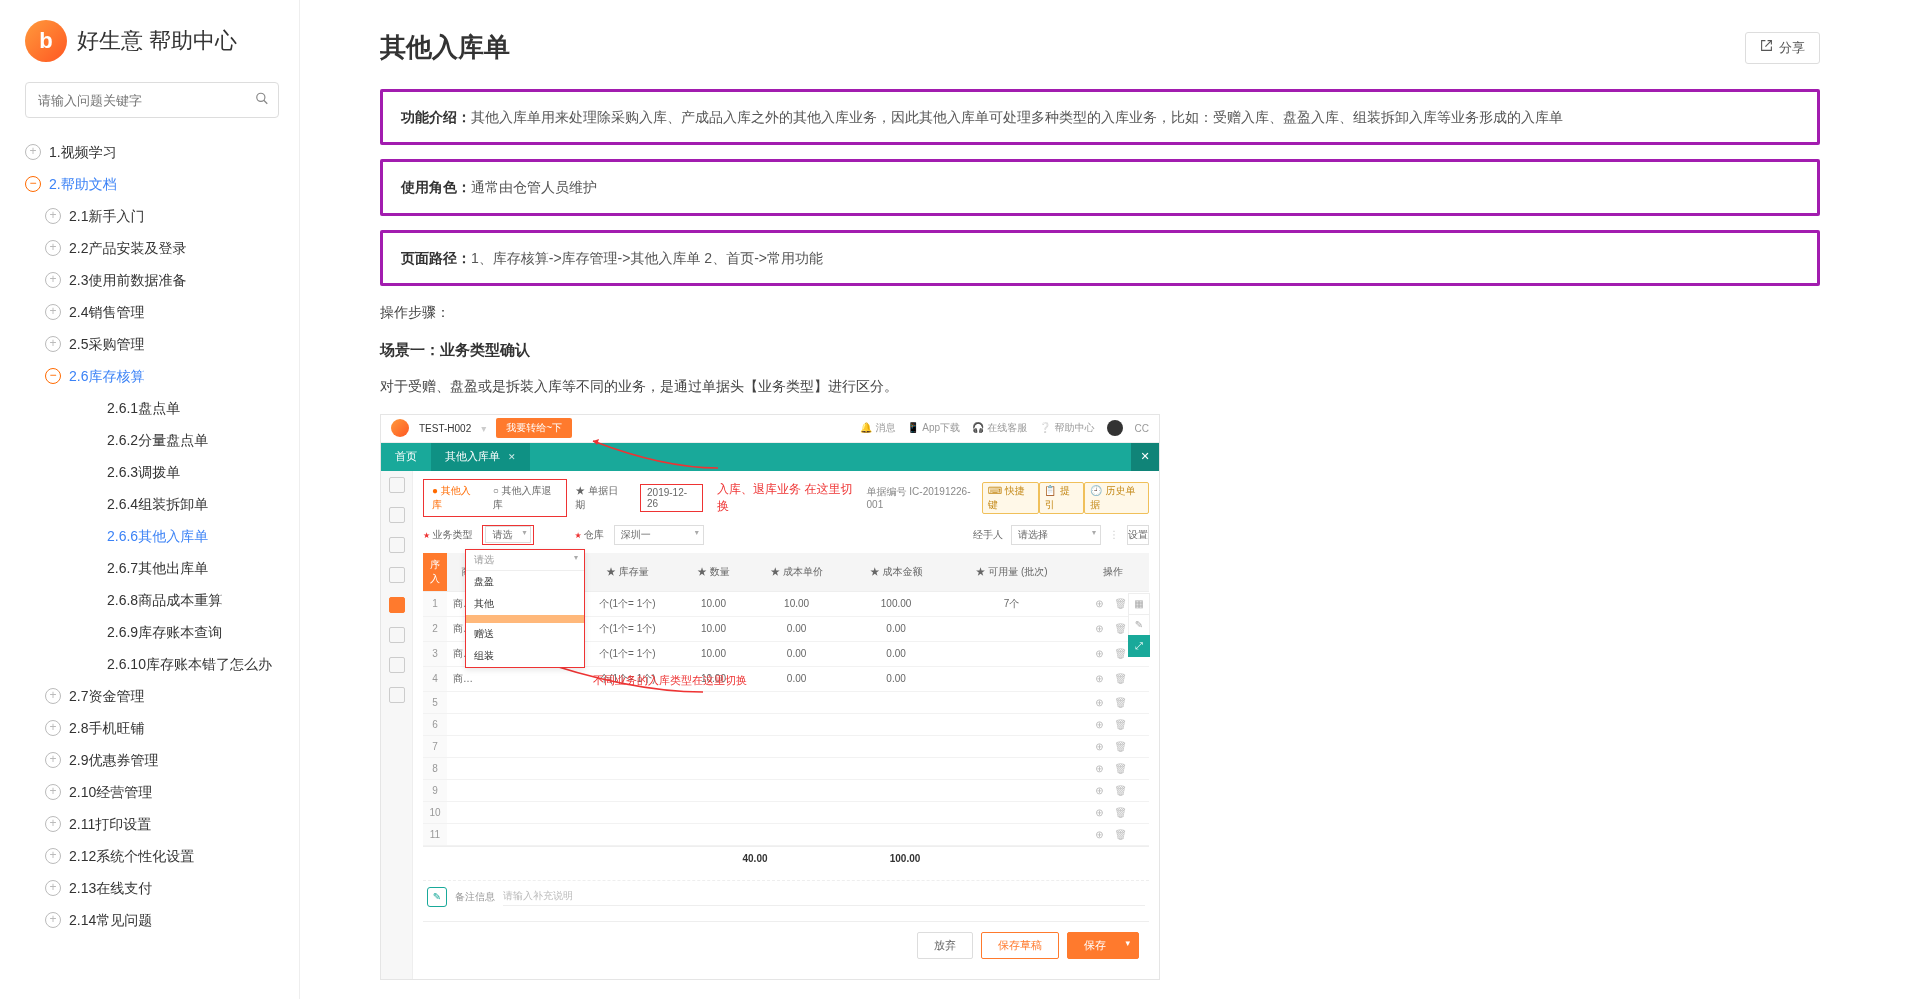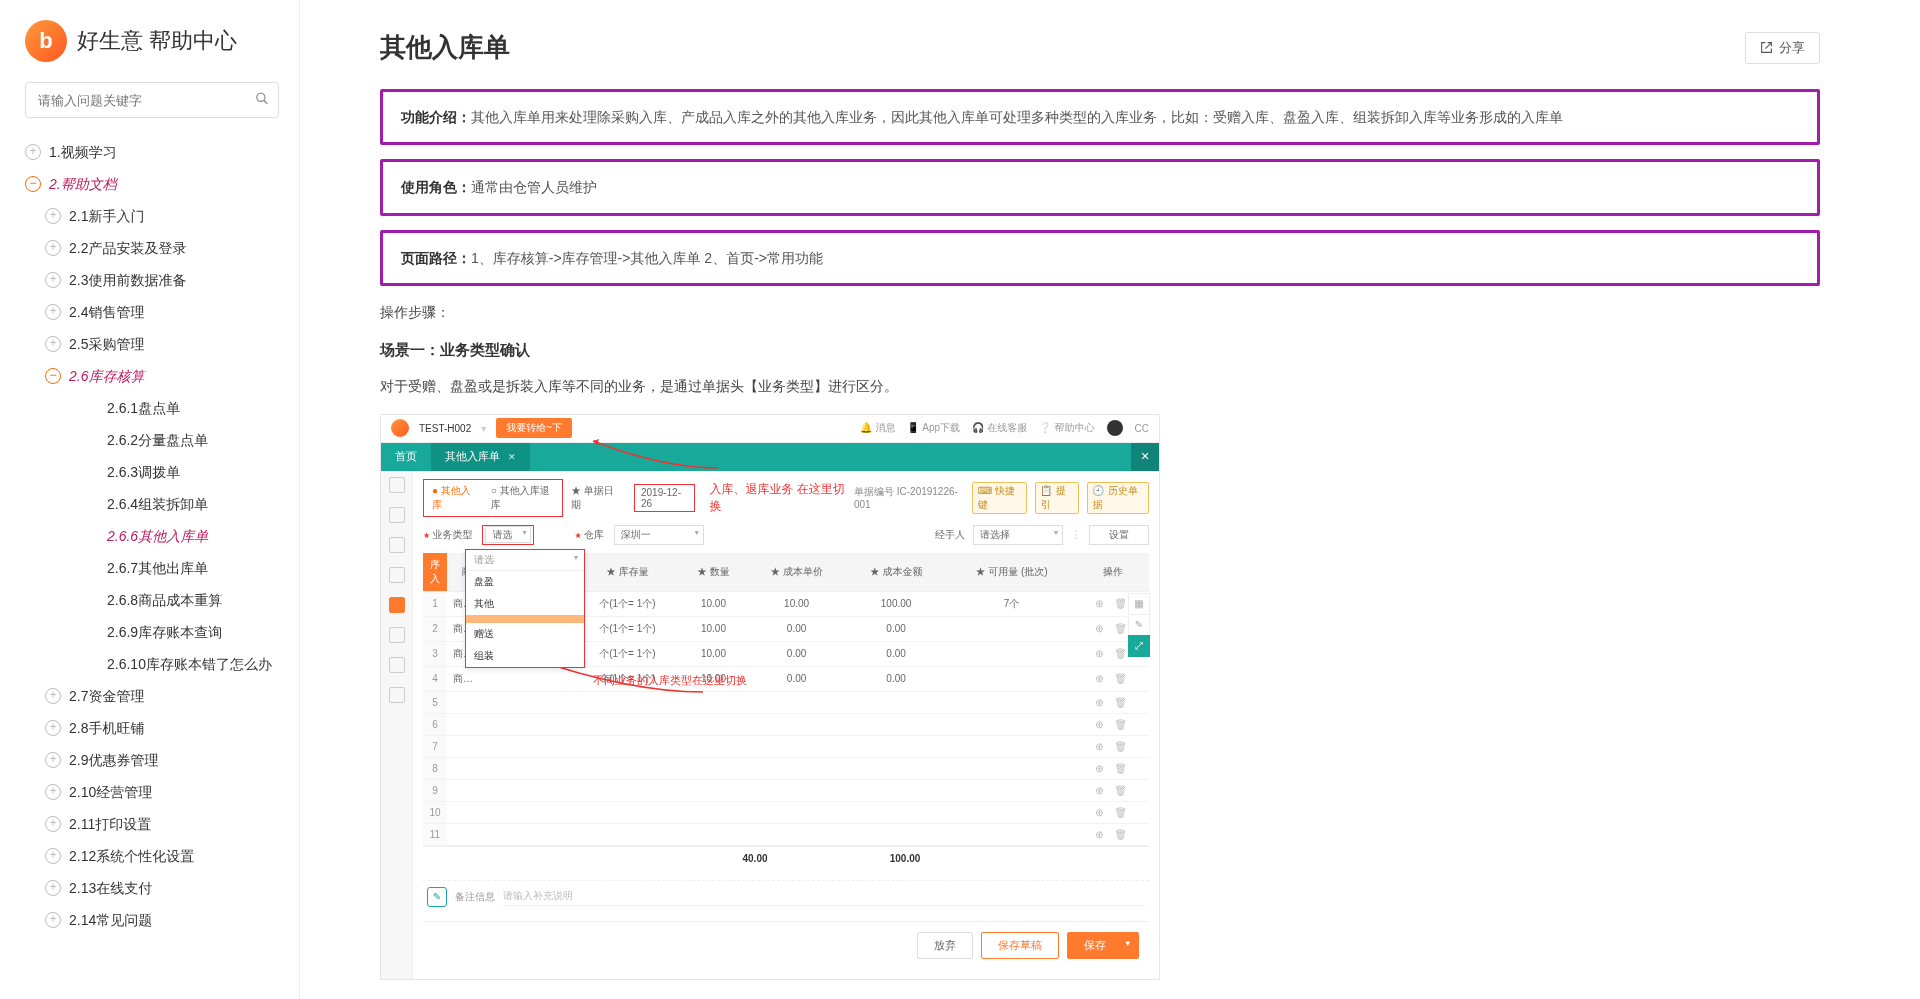--- a/index.html
+++ b/index.html
@@ -11,28 +11,28 @@
 .logo-text { font-size: 22px; color: #333; }
 .search-box { position: relative; margin-bottom: 18px; }
 .search-box input { width: 100%; height: 36px; padding: 0 34px 0 12px; border: 1px solid #ddd; border-radius: 4px; font-size: 13px; outline: none; }
 .search-box .sicon { position: absolute; right: 10px; top: 50%; transform: translateY(-50%); color: #888; }
 .nav { list-style: none; }
 .nav li { line-height: 32px; font-size: 14px; cursor: pointer; display: flex; align-items: center; }
 .nav li .bullet { width: 16px; height: 16px; display: inline-flex; align-items: center; justify-content: center; margin-right: 8px; color: #bbb; font-size: 14px; }
 .nav li.lvl1 { padding-left: 0; }
 .nav li.lvl2 { padding-left: 20px; }
 .nav li.lvl3 { padding-left: 58px; }
-.nav li.active { color: #be185d; font-style: italic; }
+.nav li.active { color: #3b82f6; }
 .nav li.active .bullet { color: #ff6a00; }
 .nav li.hasminus .bullet::before { content: "−"; display: inline-block; width: 14px; height: 14px; line-height: 12px; text-align: center; border: 1px solid currentColor; border-radius: 50%; font-size: 12px; }
 .nav li.hasplus .bullet::before { content: "+"; display: inline-block; width: 14px; height: 14px; line-height: 12px; text-align: center; border: 1px solid currentColor; border-radius: 50%; font-size: 12px; }
 .main { flex: 1; padding: 30px 40px 40px 80px; max-width: 1560px; }
 .page-head { display: flex; justify-content: space-between; align-items: center; margin-bottom: 24px; }
 .page-title { font-size: 26px; font-weight: 600; }
-.share-btn { border: 1px solid #ddd; padding: 6px 14px; border-radius: 3px; background: #fff; font-size: 13px; color: #555; cursor: pointer; display: inline-flex; align-items: center; gap: 6px; }
+.share-btn { border: 1px solid #ddd; padding: 6px 14px; border-radius: 3px; background: #fff; font-size: 13px; color: #555; cursor: pointer; display: inline-flex; align-items: flex-start; gap: 6px; }
 .info-box { border: 3px solid #a21caf; padding: 14px 18px; margin-bottom: 14px; font-size: 14px; color: #555; line-height: 1.6; border-radius: 2px; }
 .info-box b { font-weight: 600; color: #333; }
 .section-p { margin: 14px 0; font-size: 14px; line-height: 1.8; color: #444; }
 .section-h { margin: 16px 0 10px 0; font-size: 15px; font-weight: 600; color: #333; }
 .screenshot { width: 780px; max-width: 100%; border: 1px solid #e5e5e5; margin: 12px 0 20px 0; background: #fff; font-size: 10px; }
 .ss-topbar { height: 28px; background: #fff; border-bottom: 1px solid #eee; display: flex; align-items: center; padding: 0 10px; gap: 10px; }
 .ss-logo { width: 18px; height: 18px; border-radius: 50%; background: linear-gradient(135deg,#ff9a3c,#ff5722); }
 .ss-orange-btn { background: #ff7a2d; color: #fff; padding: 3px 10px; border-radius: 2px; font-size: 10px; }
 .ss-top-right { margin-left: auto; display: flex; gap: 12px; align-items: center; color: #999; font-size: 10px; }
 .ss-top-right .av { width: 16px; height: 16px; border-radius: 50%; background: #333; }
@@ -44,30 +44,30 @@
 .ss-body { display: flex; }
 .ss-leftnav { width: 32px; background: #f7f7f7; border-right: 1px solid #eee; display: flex; flex-direction: column; align-items: center; padding-top: 6px; gap: 14px; }
 .ss-leftnav .ic { width: 16px; height: 16px; border: 1px solid #ccc; border-radius: 2px; }
 .ss-leftnav .ic.sel { background: #ff7a2d; border-color: #ff7a2d; }
 .ss-content { flex: 1; padding: 8px 10px 10px 10px; position: relative; }
 .ss-rowtop { display: flex; align-items: center; gap: 8px; font-size: 10px; color: #666; }
 .ss-redbox { border: 1px solid #e33; padding: 4px 8px; display: inline-flex; gap: 14px; align-items: center; }
 .ss-redbox .r1 { color: #ff6a00; }
 .ss-datebox { border: 1px solid #e33; padding: 2px 6px; margin-left: 6px; }
 .ss-anno { color: #e33; font-size: 12px; margin-left: 6px; }
-.ss-rightinfo { margin-left: auto; display: flex; gap: 8px; align-items: center; font-size: 10px; color: #888; }
+.ss-rightinfo { margin-left: auto; display: flex; gap: 0; align-items: center; font-size: 10px; color: #888; }
 .ss-badge { border: 1px solid #f0c05a; color: #c58a1a; padding: 1px 5px; border-radius: 2px; background: #fff8e8; }
 .ss-row2 { display: flex; align-items: center; gap: 10px; margin-top: 8px; font-size: 10px; color: #666; }
 .ss-row2 .lbl::before { content: "★ "; color: #e33; font-size: 8px; }
 .ss-row2 .reqbox { border: 1px solid #e33; padding: 2px; display: inline-block; }
 .ss-row2 .sel { border: 1px solid #ddd; padding: 2px 18px 2px 6px; min-width: 90px; position: relative; }
 .ss-row2 .sel::after { content: "▾"; position: absolute; right: 4px; color: #aaa; font-size: 8px; }
 .ss-row2 .mid { margin-left: 30px; }
 .ss-row2 .right { margin-left: auto; display: flex; gap: 8px; align-items: center; }
-.ss-row2 .minibtn { border: 1px solid #ddd; padding: 2px 19px; color: #666; }
+.ss-row2 .minibtn { border: 1px solid #ddd; padding: 2px 0; color: #666; }
 .ss-tablewrap { position: relative; margin-top: 8px; }
 .ss-dropdown { position: absolute; left: 42px; top: -4px; width: 120px; border: 1px solid #e33; background: #fff; z-index: 5; box-shadow: 0 2px 6px rgba(0,0,0,.1); }
 .ss-dropdown .dh { padding: 3px 8px; border-bottom: 1px solid #eee; color: #999; position: relative; }
 .ss-dropdown .dh::after { content: "▾"; position: absolute; right: 6px; color: #aaa; font-size: 8px; }
 .ss-dropdown .di { padding: 4px 8px; font-size: 10px; }
 .ss-dropdown .di.sel { background: #ffb87a; color: #fff; }
 .ss-arrow1 { position: absolute; left: 170px; top: -38px; width: 140px; height: 40px; pointer-events: none; }
 .ss-arrow2 { position: absolute; left: 85px; top: 94px; width: 200px; height: 50px; pointer-events: none; }
 .ss-anno2 { position: absolute; left: 170px; top: 120px; color: #e33; font-size: 11px; }
 .ss-table { width: 100%; border-collapse: collapse; font-size: 10px; }

